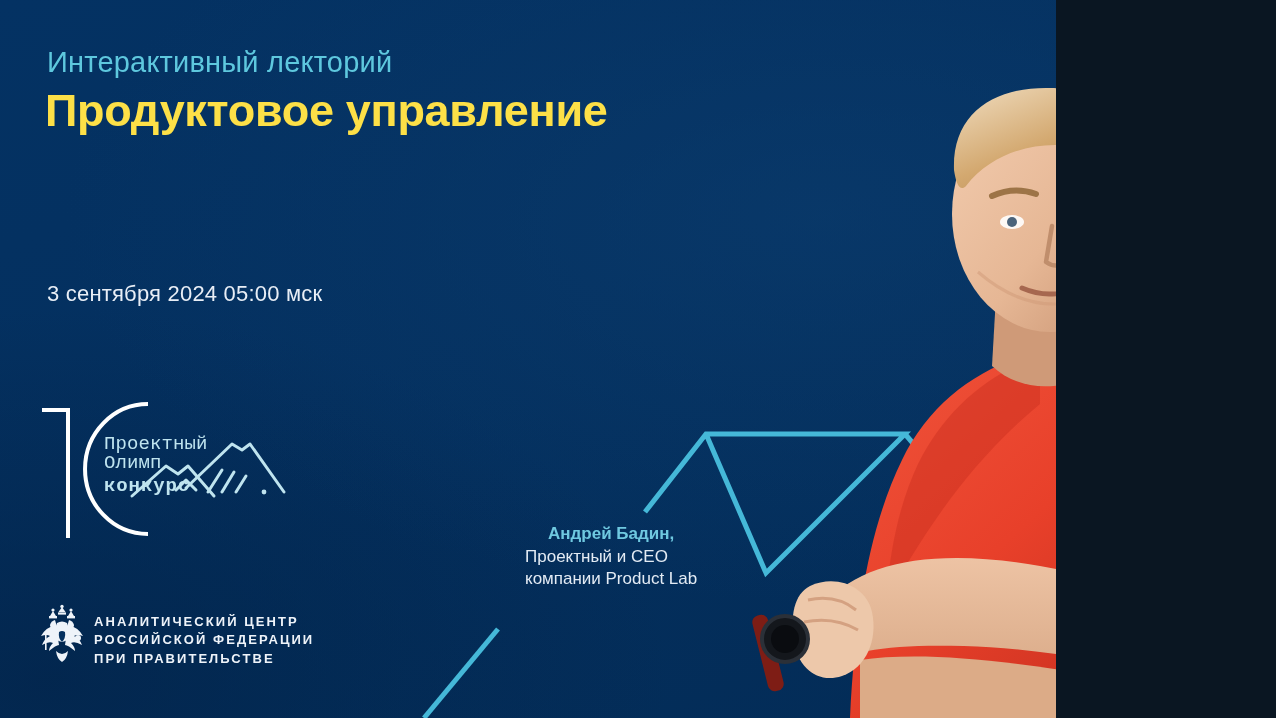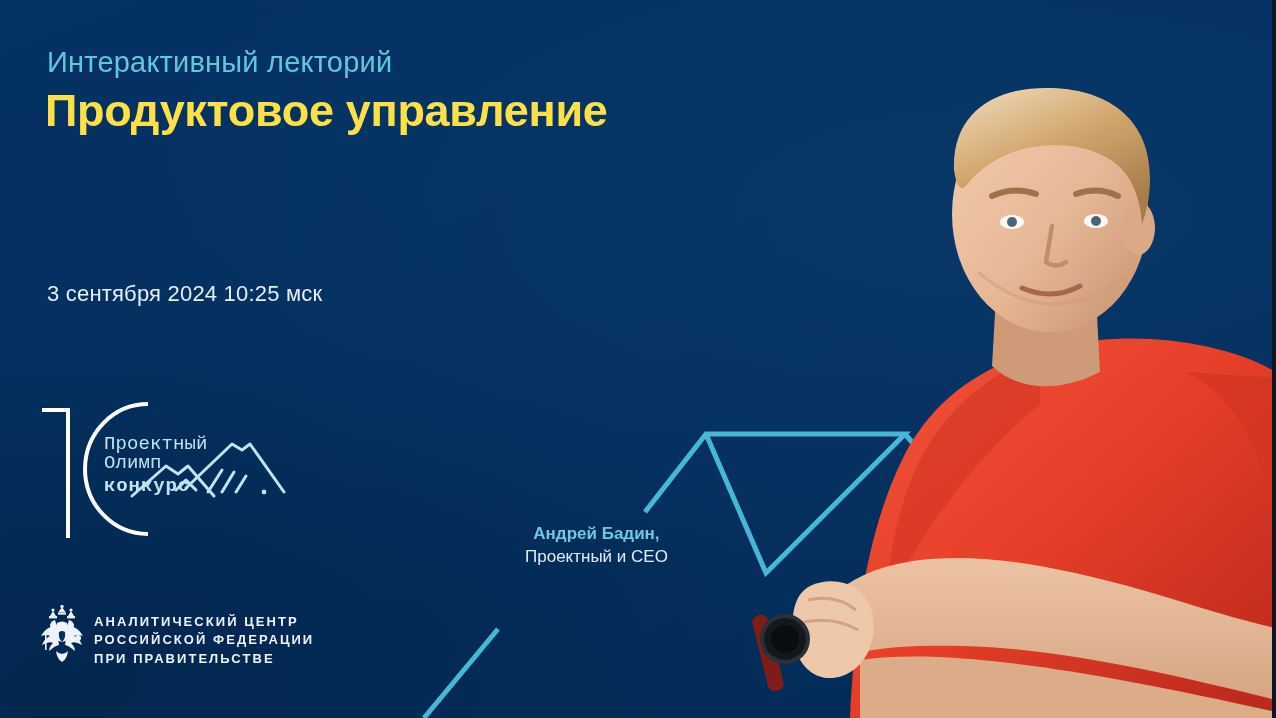--- a/index.html
+++ b/index.html
@@ -1,19 +1,19 @@
 <!DOCTYPE html>
 <html><head>
 <meta charset="utf-8">
 <style>
   html,body{margin:0;padding:0;background:#0a1622;}
   *{box-sizing:border-box;}
   #stage{
     position:relative;
-    width:1272px;height:718px;
+    width:1056px;height:718px;
     overflow:hidden;
     background:#04305f;
     font-family:"Liberation Sans","DejaVu Sans",sans-serif;
     -webkit-font-smoothing:antialiased;
   }
   
   #bg-sheen{
     position:absolute;inset:0;
     background:
       radial-gradient(120% 90% at 78% 30%, rgba(12,62,112,.55) 0%, rgba(4,48,95,0) 60%),
@@ -181,21 +181,21 @@
         <circle cx="785" cy="639" r="23" fill="#14171c" stroke="#2b3038" stroke-width="4"></circle>
         <circle cx="785" cy="639" r="14" fill="#0a0c10"></circle>
       </g>
 
       <rect x="828" y="60" width="448" height="658" fill="none"></rect>
     </g>
   </svg>
 
   <div id="subtitle">Интерактивный лекторий</div>
   <div id="title">Продуктовое управление</div>
-  <div id="datetime">3 сентября 2024 10:25 мск</div>
+  <div id="datetime">3 сентября 2024 05:00 мск</div>
 
   <div id="logo-anniv">
     <svg width="254" height="152" viewBox="0 0 254 152" aria-hidden="true">
       <g fill="none" stroke="#ffffff" stroke-width="4">
 
         <path d="M6 22 L32 22 L32 150"></path>
         <path d="M32 22 L32 150"></path>
 
         <path d="M112 16 A62 64 0 1 0 112 146"></path>
       </g>
@@ -249,15 +249,16 @@
     <div class="gov-text">
       <span class="gl">АНАЛИТИЧЕСКИЙ ЦЕНТР</span>
       <span class="gl">РОССИЙСКОЙ ФЕДЕРАЦИИ</span>
       <span class="gl">ПРИ ПРАВИТЕЛЬСТВЕ</span>
     </div>
   </div>
 
   <div id="speaker">
     <span class="sp-name">Андрей Бадин,</span>
     <span class="sp-role">Проектный и CEO</span>
+    <span class="sp-role">компании Product Lab</span>
   </div>
 
 </div>
 
 </body></html>

